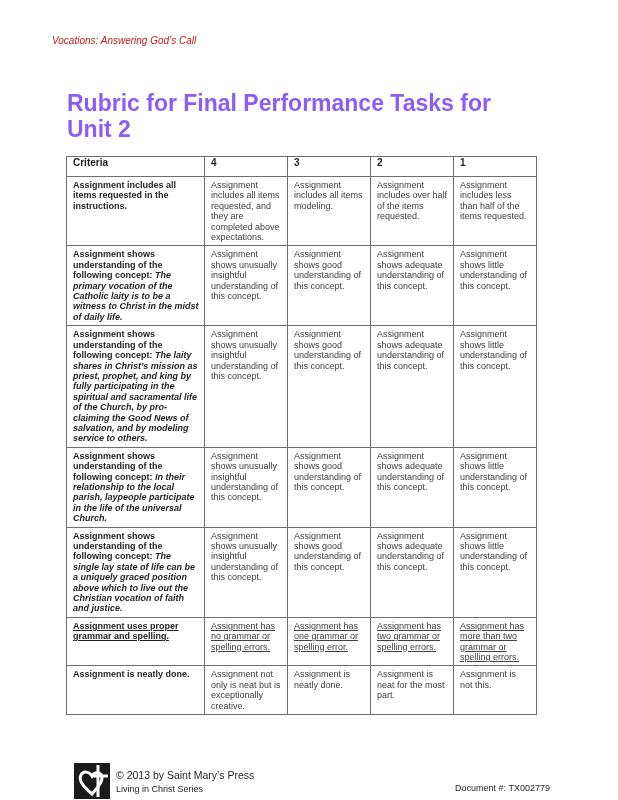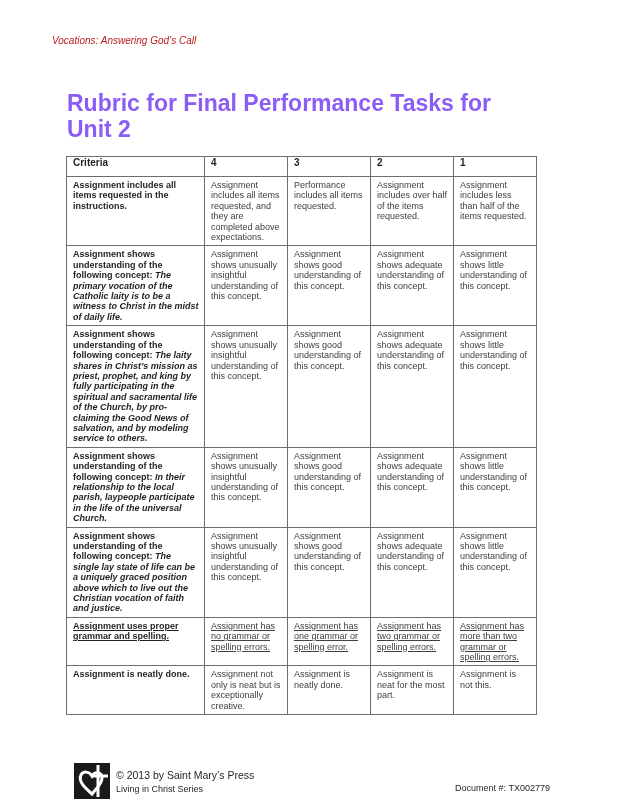--- a/index.html
+++ b/index.html
@@ -130,21 +130,21 @@
       <th>4</th>
       <th>3</th>
       <th>2</th>
       <th>1</th>
     </tr>
   </thead>
   <tbody>
     <tr class="r1">
       <td class="criteria"><span>Assignment includes all items requested in the instructions.</span><em></em></td>
       <td class="score">Assignment includes all items requested, and they are completed above expectations.</td>
-      <td class="score">Performance includes all items requested.</td>
+      <td class="score">Assignment includes all items modeling.</td>
       <td class="score">Assignment includes over half of the items requested.</td>
       <td class="score">Assignment includes less than half of the items requested.</td>
     </tr>
     <tr class="r2">
       <td class="criteria"><span>Assignment shows understanding of the following concept: </span><em>The primary vocation of the Catholic laity is to be a witness to Christ in the midst of daily life.</em></td>
       <td class="score">Assignment shows unusually insightful understanding of this concept.</td>
       <td class="score">Assignment shows good understanding of this concept.</td>
       <td class="score">Assignment shows adequate understanding of this concept.</td>
       <td class="score">Assignment shows little understanding of this concept.</td>
     </tr>

